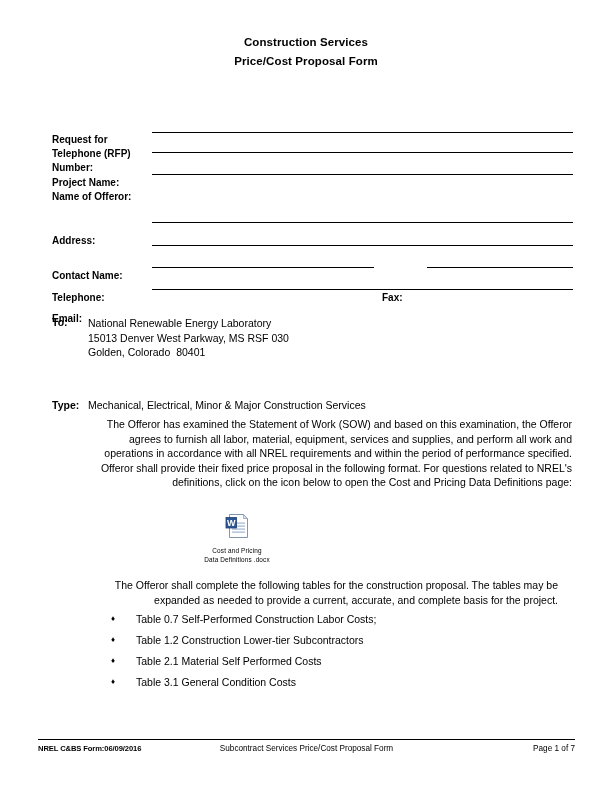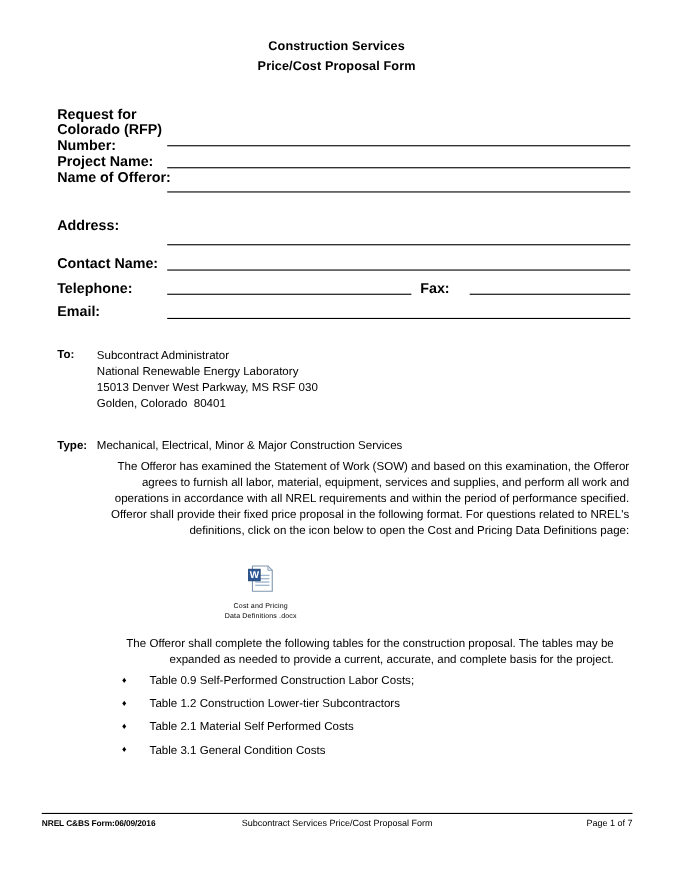--- a/index.html
+++ b/index.html
@@ -34,24 +34,25 @@
   .title-line {
     font-size: 11.5px;
     font-weight: bold;
     line-height: 19px;
     letter-spacing: 0.1px;
   }
 
   
   .field-row {
     position: absolute;
-    font-size: 13px;
+    font-size: 10px;
     font-weight: bold;
     line-height: 15px;
     white-space: nowrap;
+    margin-top: 36px;
   }
   .rule {
     position: absolute;
     border-bottom: 1.4px solid #000;
     height: 0;
   }
 
   
   .to-label {
     position: absolute;
@@ -181,42 +182,41 @@
 <body>
 
 <div class="page">
 
   <div class="title-block">
     <div class="title-line">Construction Services</div>
     <div class="title-line">Price/Cost Proposal Form</div>
   </div>
 
   <div class="field-row" style="left:52px; top:96px;">Request for</div>
-  <div class="field-row" style="left:52px; top:110px;">Colorado (RFP)</div>
+  <div class="field-row" style="left:52px; top:110px;">Telephone (RFP)</div>
   <div class="field-row" style="left:52px; top:124px;">Number:</div>
   <div class="field-row" style="left:52px; top:139px;">Project Name:</div>
   <div class="field-row" style="left:52px; top:153px;">Name of Offeror:</div>
   <div class="field-row" style="left:52px; top:197px;">Address:</div>
   <div class="field-row" style="left:52px; top:232px;">Contact Name:</div>
   <div class="field-row" style="left:52px; top:254px;">Telephone:</div>
   <div class="field-row" style="left:382px; top:254px;">Fax:</div>
   <div class="field-row" style="left:52px; top:275px;">Email:</div>
 
   <div class="rule" style="left:152px; top:132px;  width:421px;"></div>
   <div class="rule" style="left:152px; top:152px;  width:421px;"></div>
   <div class="rule" style="left:152px; top:174px;  width:421px;"></div>
   <div class="rule" style="left:152px; top:222px;  width:421px;"></div>
   <div class="rule" style="left:152px; top:245px;  width:421px;"></div>
   <div class="rule" style="left:152px; top:267px;  width:222px;"></div>
   <div class="rule" style="left:427px; top:267px;  width:146px;"></div>
   <div class="rule" style="left:152px; top:289px;  width:421px;"></div>
 
   <div class="to-label">To:</div>
   <div class="to-lines">
-    <div>Subcontract Administrator</div>
     <div>National Renewable Energy Laboratory</div>
     <div>15013 Denver West Parkway, MS RSF 030</div>
     <div>Golden, Colorado  80401</div>
   </div>
 
   <div class="type-label">Type:</div>
   <div class="type-value">Mechanical, Electrical, Minor &amp; Major Construction Services</div>
   <div class="para para-1">The Offeror has examined the Statement of Work (SOW) and based on this examination, the Offeror agrees to furnish all labor, material, equipment, services and supplies, and perform all work and operations in accordance with all NREL requirements and within the period of performance specified. Offeror shall provide their fixed price proposal in the following format. For questions related to NREL's definitions, click on the icon below to open the Cost and Pricing Data Definitions page:</div>
 
   <div class="icon-wrap">
@@ -240,21 +240,21 @@
       <div>Cost and Pricing</div>
       <div>Data Definitions .docx</div>
     </div>
   </div>
 
   <div class="para para-2">The Offeror shall complete the following tables for the construction proposal. The tables may be expanded as needed to provide a current, accurate, and complete basis for the project.</div>
 
   <div class="bullets">
     <div class="bullet-item">
       <span class="dot">♦</span>
-      <span>Table 0.9 Self-Performed Construction Labor Costs;</span>
+      <span>Table 0.7 Self-Performed Construction Labor Costs;</span>
     </div>
     <div class="bullet-item">
       <span class="dot">♦</span>
       <span>Table 1.2 Construction Lower-tier Subcontractors</span>
     </div>
     <div class="bullet-item">
       <span class="dot">♦</span>
       <span>Table 2.1 Material Self Performed Costs</span>
     </div>
     <div class="bullet-item">

